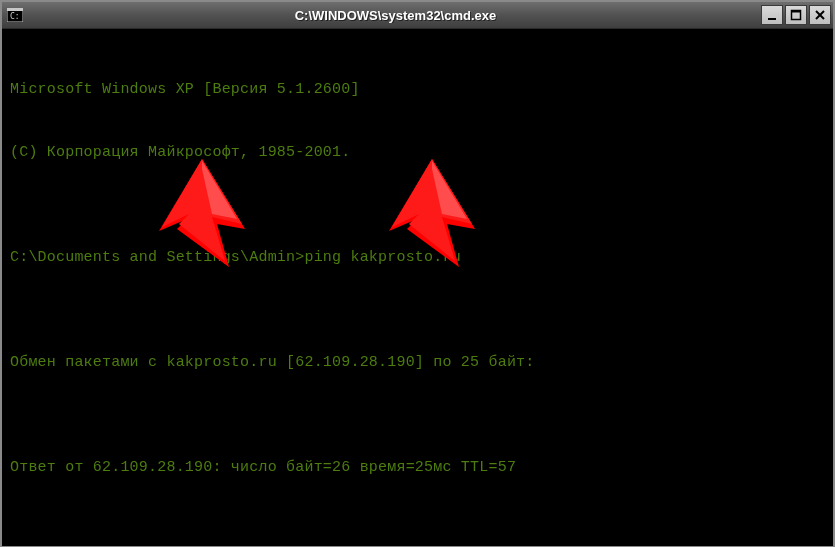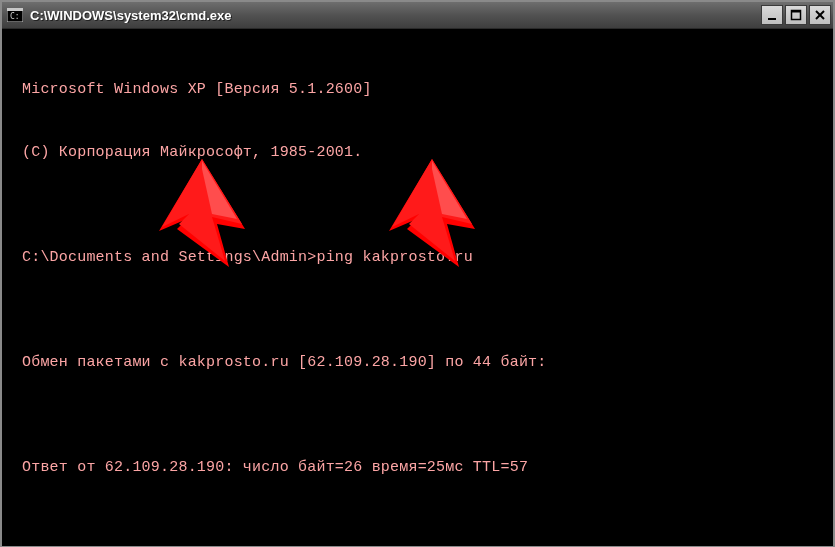--- a/index.html
+++ b/index.html
@@ -38,44 +38,45 @@
   .titlebar .icon-slot svg { display:block; }
   .titlebar .title {
     flex: 1;
     color: #fff;
     font-family: Tahoma, Arial, sans-serif;
     font-size: 13px;
     font-weight: bold;
     text-shadow: 1px 1px 0 #222;
     white-space: nowrap;
     overflow: hidden;
+    text-align: center;
   }
   .titlebar .buttons {
     display: flex;
     gap: 2px;
   }
   .titlebar .btn {
     width: 22px;
     height: 20px;
     background: linear-gradient(to bottom, #d9d9d9, #bfbfbf);
     border: 1px solid #3a3a3a;
     box-sizing: border-box;
     display: flex;
     align-items: center;
     justify-content: center;
     cursor: default;
   }
   .titlebar .btn svg { display:block; }
   .terminal {
     background: #000;
-    color: #fca5a5;
+    color: #4d7c0f;
     font-family: "Lucida Console", "Courier New", monospace;
     font-size: 15px;
     line-height: 21px;
-    padding: 8px 20px;
+    padding: 8px 8px;
     white-space: pre;
     letter-spacing: 0.2px;
     height: calc(100% - 26px);
     box-sizing: border-box;
     overflow: hidden;
     position: relative;
   }
   .line { white-space: pre; }
   .arrow {
     position: absolute;
@@ -116,21 +117,21 @@
       </div>
     </div>
   </div>
 
   <div class="terminal">
     <div class="line">Microsoft Windows XP [Версия 5.1.2600]</div>
     <div class="line">(С) Корпорация Майкрософт, 1985-2001.</div>
     <div class="line"></div>
     <div class="line">C:\Documents and Settings\Admin&gt;ping kakprosto.ru</div>
     <div class="line"></div>
-    <div class="line">Обмен пакетами с kakprosto.ru [62.109.28.190] по 44 байт:</div>
+    <div class="line">Обмен пакетами с kakprosto.ru [62.109.28.190] по 25 байт:</div>
     <div class="line"></div>
     <div class="line">Ответ от 62.109.28.190: число байт=26 время=25мс TTL=57</div>
     
     
     <div class="line"></div>
     
     
     
     
     <div class="line"></div>

